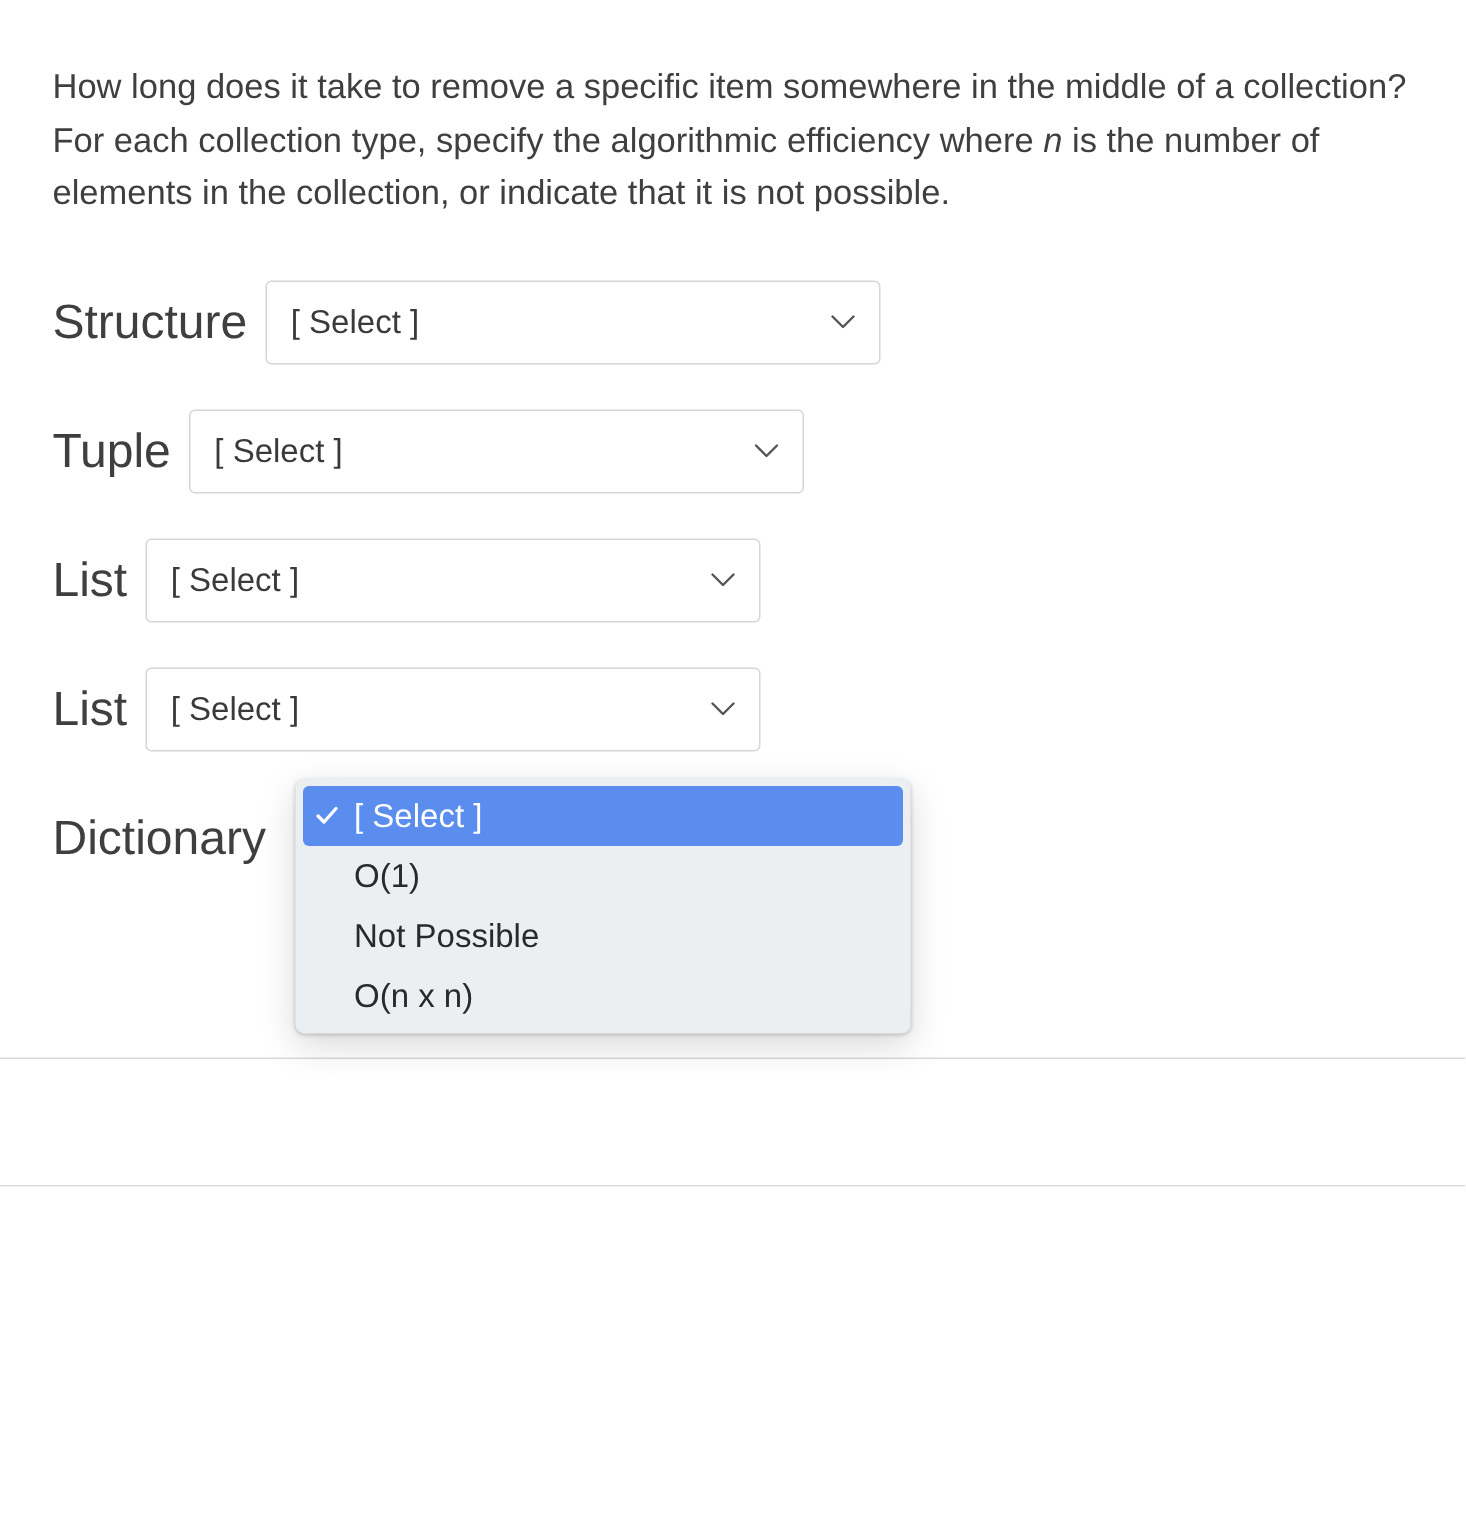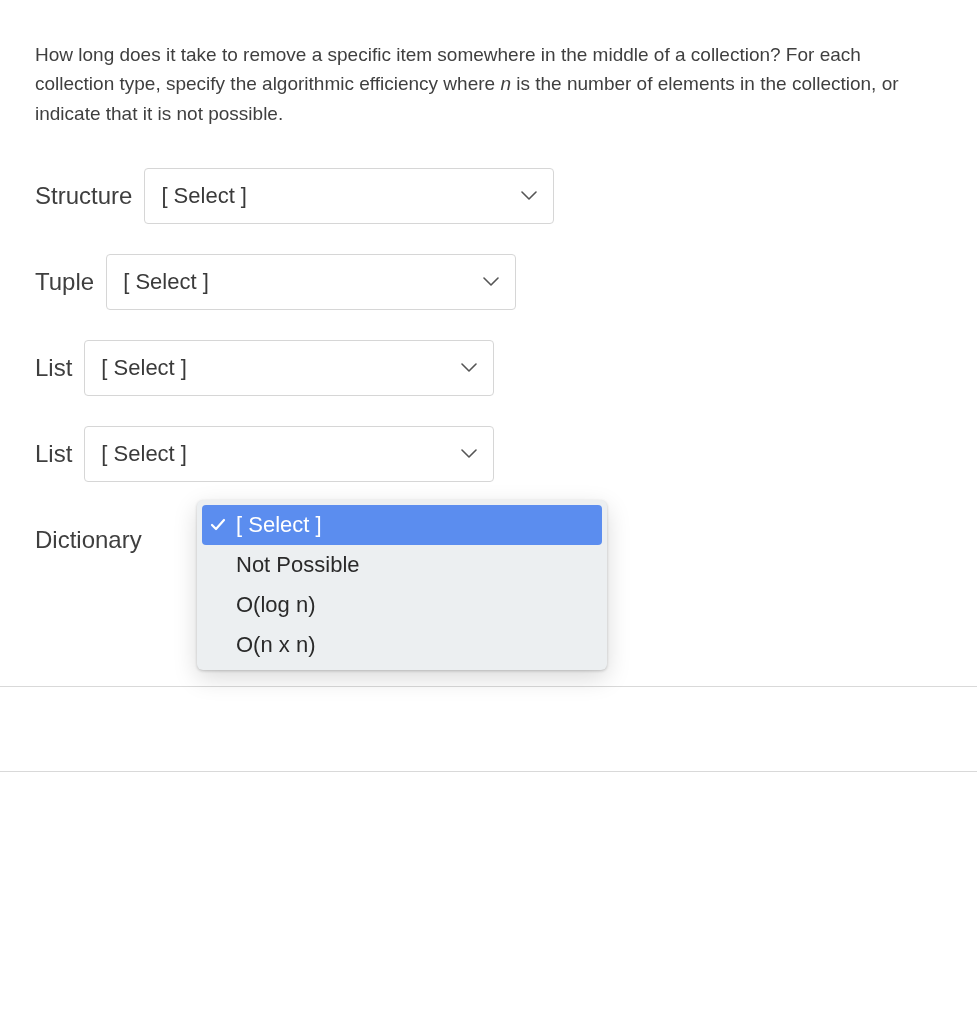--- a/index.html
+++ b/index.html
@@ -4,34 +4,34 @@
 <style>
   * { box-sizing: border-box; margin: 0; padding: 0; }
   body {
     font-family: -apple-system, BlinkMacSystemFont, "Segoe UI", Helvetica, Arial, sans-serif;
     background: #ffffff;
     color: #3a3a3a;
     width: 977px;
     padding: 40px 35px 0 35px;
   }
   .question {
-    font-size: 19px;
+    font-size: 23px;
     line-height: 1.55;
     color: #3f3f3f;
     margin-bottom: 40px;
   }
   .question .italic { font-style: italic; }
   .row {
     display: flex;
     align-items: center;
     margin-bottom: 30px;
     position: relative;
   }
   .row-label {
-    font-size: 24px;
+    font-size: 32px;
     color: #3f3f3f;
     margin-right: 12px;
   }
   .select-box {
     display: flex;
     align-items: center;
     justify-content: space-between;
     border: 1px solid #d6d6d6;
     border-radius: 4px;
     padding: 14px 16px;
@@ -176,25 +176,25 @@
     <div class="dropdown-item selected">
       <span class="check-slot">
         <svg width="16" height="16" viewBox="0 0 16 16">
             <path d="M2 8 L6 12 L14 3" stroke="#fff" stroke-width="2.2" fill="none" stroke-linecap="round" stroke-linejoin="round"></path>
           </svg>
       </span>
       <span class="opt-text">[ Select ]</span>
     </div>
     <div class="dropdown-item">
       <span class="check-slot"></span>
-      <span class="opt-text">Not Possible</span>
+      <span class="opt-text">O(1)</span>
     </div>
     <div class="dropdown-item">
       <span class="check-slot"></span>
-      <span class="opt-text">O(log n)</span>
+      <span class="opt-text">Not Possible</span>
     </div>
     <div class="dropdown-item">
       <span class="check-slot"></span>
       <span class="opt-text">O(n x n)</span>
     </div>
   </div>
 </div>
 
 <hr class="hr1">
 <hr class="hr2">

